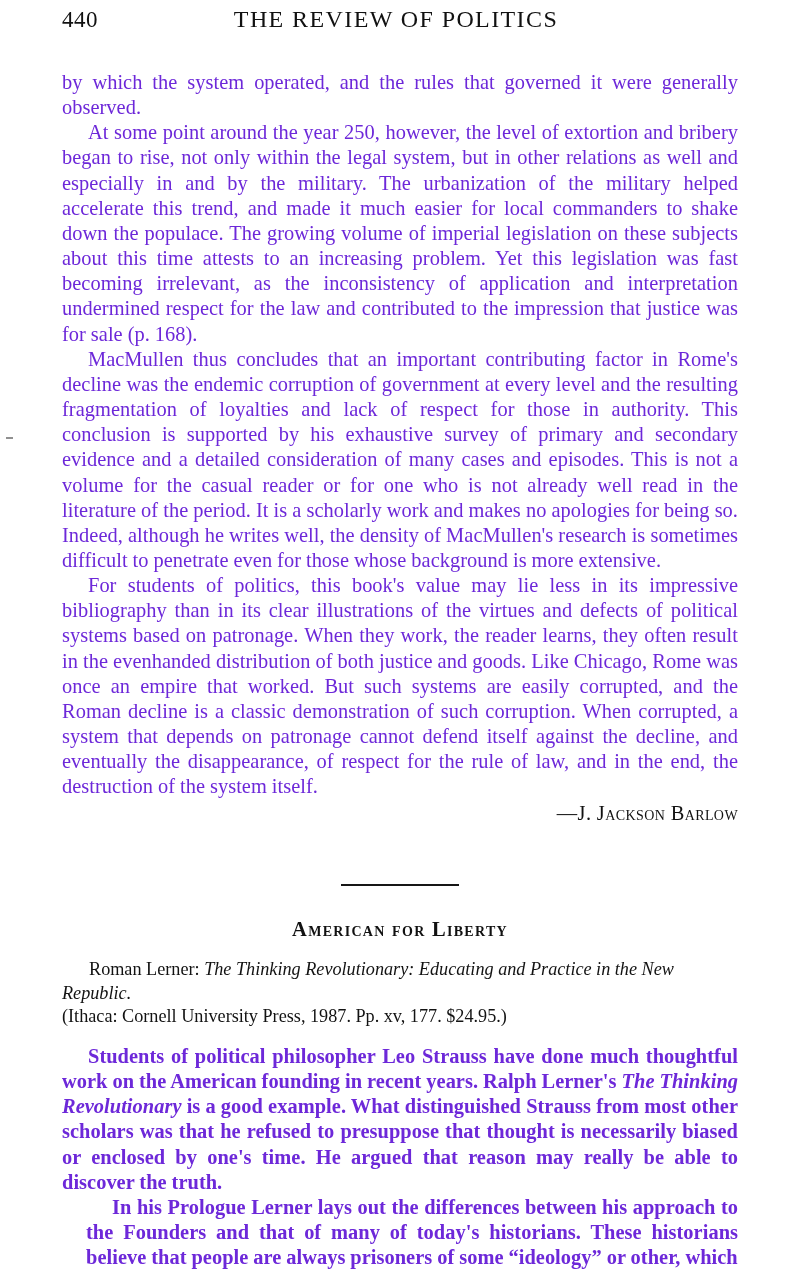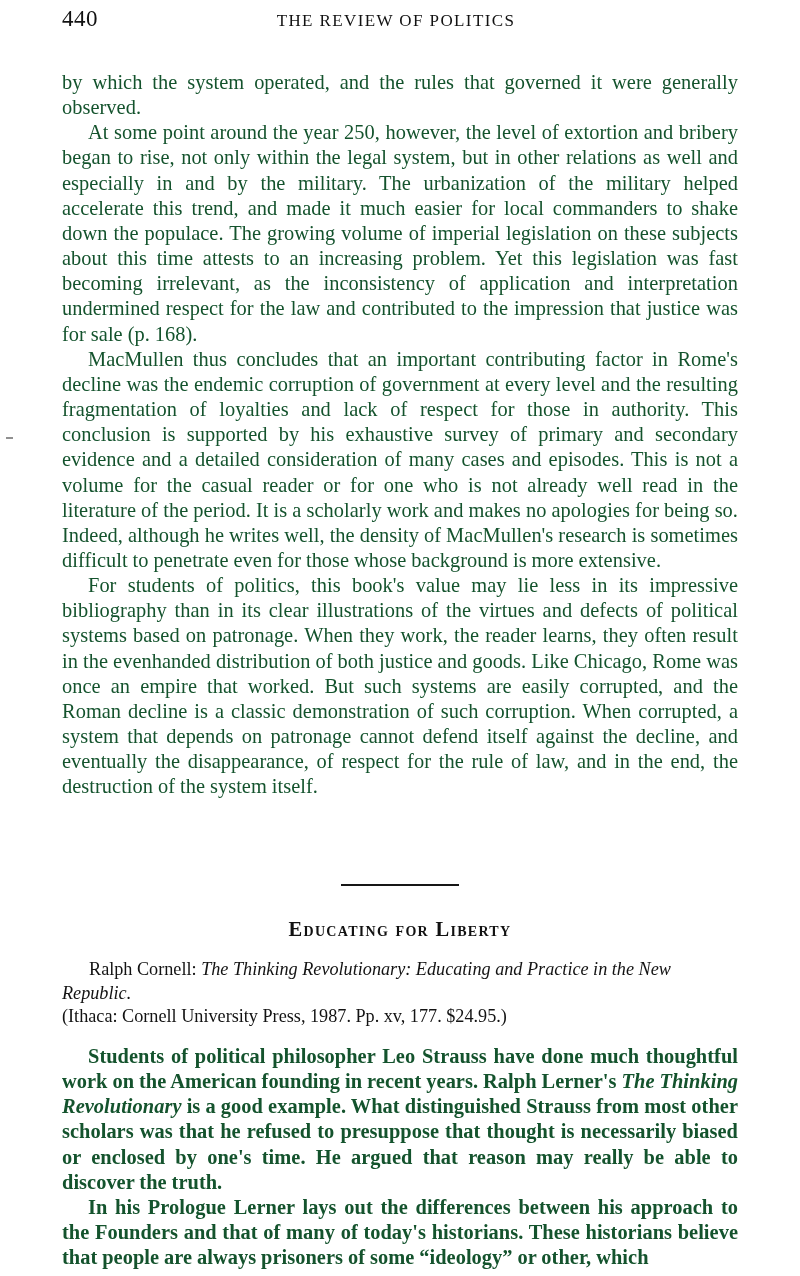--- a/index.html
+++ b/index.html
@@ -37,21 +37,21 @@
   }
   .folio {
     font-size: 23px;
     letter-spacing: 0.5px;
     color: #111;
     flex: 0 0 auto;
   }
   .journal-title {
     flex: 1 1 auto;
     text-align: center;
-    font-size: 17px;
+    font-size: 24px;
     letter-spacing: 1.4px;
     color: #111;
     padding-right: 44px;
     white-space: nowrap;
   }
 
   
   .column {
     position: absolute;
     left: 62px;
@@ -60,28 +60,28 @@
   }
 
   p.body {
     margin: 0;
     font-size: 20.4px;
     line-height: 25.15px;
     text-align: justify;
     text-justify: inter-word;
     word-spacing: -0.2px;
     letter-spacing: 0.04px;
-    color: #14532d;
+    color: #6d28d9;
     -webkit-hyphens: none;
     hyphens: none;
   }
   p.body.indent {
     text-indent: 26px;
   }
-  p.body:last-child { margin-bottom: 0; }
+  p.body:last-child { margin-bottom: 0; margin-left: 24px; }
 
   .sig {
     margin: 0;
     font-size: 20.4px;
     line-height: 25.15px;
     text-align: right;
     color: #121212;
     padding-top: 1px;
   }
   .smallcaps {
@@ -167,30 +167,31 @@
     <span class="journal-title">THE REVIEW OF POLITICS</span>
   </div>
 
   <div class="margin-tick"></div>
 
   <div class="column">
     <p class="body">by which the system operated, and the rules that governed it were generally observed.</p>
     <p class="body indent">At some point around the year 250, however, the level of extortion and bribery began to rise, not only within the legal system, but in other relations as well and especially in and by the military. The urbanization of the military helped accelerate this trend, and made it much easier for local commanders to shake down the populace. The growing volume of imperial legislation on these subjects about this time attests to an increasing problem. Yet this legislation was fast becoming irrelevant, as the inconsistency of application and interpretation undermined respect for the law and contributed to the impression that justice was for sale (p. 168).</p>
     <p class="body indent">MacMullen thus concludes that an important contributing factor in Rome's decline was the endemic corruption of government at every level and the resulting fragmentation of loyalties and lack of respect for those in authority. This conclusion is supported by his exhaustive survey of primary and secondary evidence and a detailed consideration of many cases and episodes. This is not a volume for the casual reader or for one who is not already well read in the literature of the period. It is a scholarly work and makes no apologies for being so. Indeed, although he writes well, the density of MacMullen's research is sometimes difficult to penetrate even for those whose background is more extensive.</p>
     <p class="body indent">For students of politics, this book's value may lie less in its impressive bibliography than in its clear illustrations of the virtues and defects of political systems based on patronage. When they work, the reader learns, they often result in the evenhanded distribution of both justice and goods. Like Chicago, Rome was once an empire that worked. But such systems are easily corrupted, and the Roman decline is a classic demonstration of such corruption. When corrupted, a system that depends on patronage cannot defend itself against the decline, and eventually the disappearance, of respect for the rule of law, and in the end, the destruction of the system itself.</p>
+    <p class="sig smallcaps">—J. Jackson Barlow</p>
   </div>
 
   <div class="divider-wrap">
     <div class="divider"></div>
   </div>
 
-  <div class="review-heading">Educating for Liberty</div>
+  <div class="review-heading">American for Liberty</div>
 
   <div class="citation">
-    <div class="line1"><span>Ralph Cornell: </span><i>The Thinking Revolutionary: Educating and Practice in the New Republic.</i></div>
+    <div class="line1"><span>Roman Lerner: </span><i>The Thinking Revolutionary: Educating and Practice in the New Republic.</i></div>
     <div class="line2">(Ithaca: Cornell University Press, 1987. Pp. xv, 177. $24.95.)</div>
   </div>
 
   <div class="column-lower">
     <p class="body indent"><span>Students of political philosopher Leo Strauss have done much thoughtful work on the American founding in recent years. Ralph Lerner's </span><i>The Thinking Revolutionary</i><span> is a good example. What distinguished Strauss from most other scholars was that he refused to presuppose that thought is necessarily biased or enclosed by one's time. He argued that reason may really be able to discover the truth.</span></p>
     <p class="body indent"><span>In his Prologue Lerner lays out the differences between his approach to the Founders and that of many of today's historians. These historians believe that people are always prisoners of some “ideology” or other, which</span></p>
   </div>
 
 </div>
 

